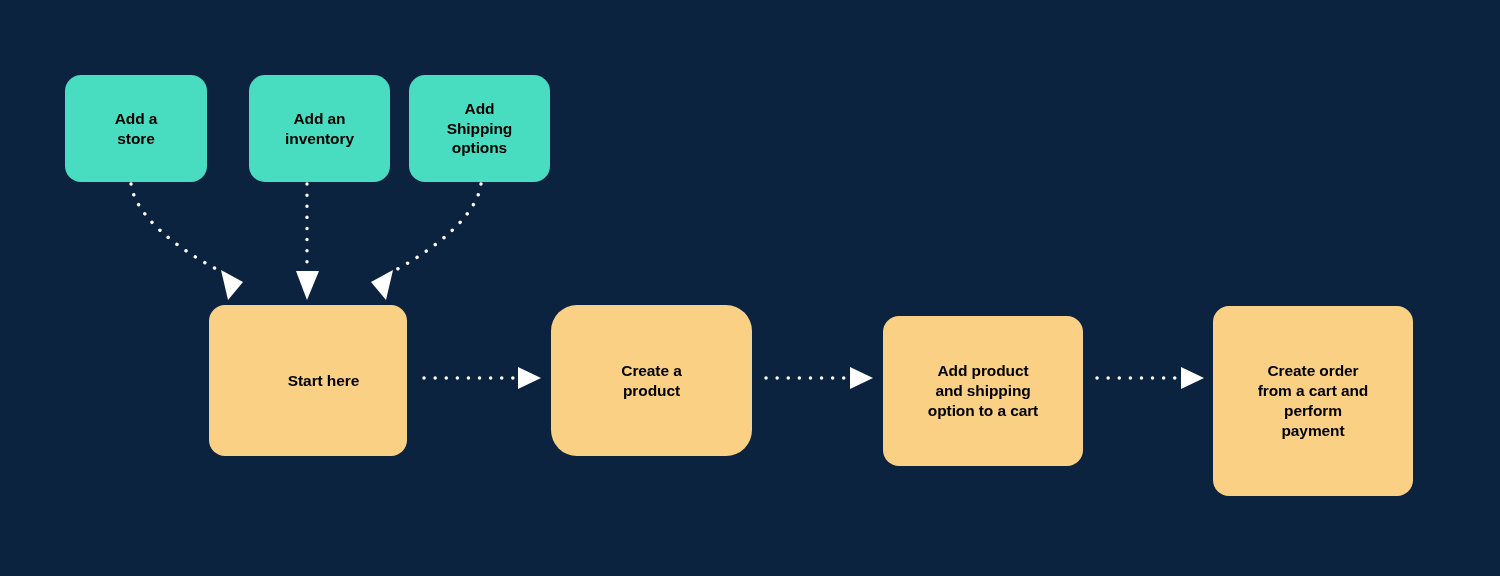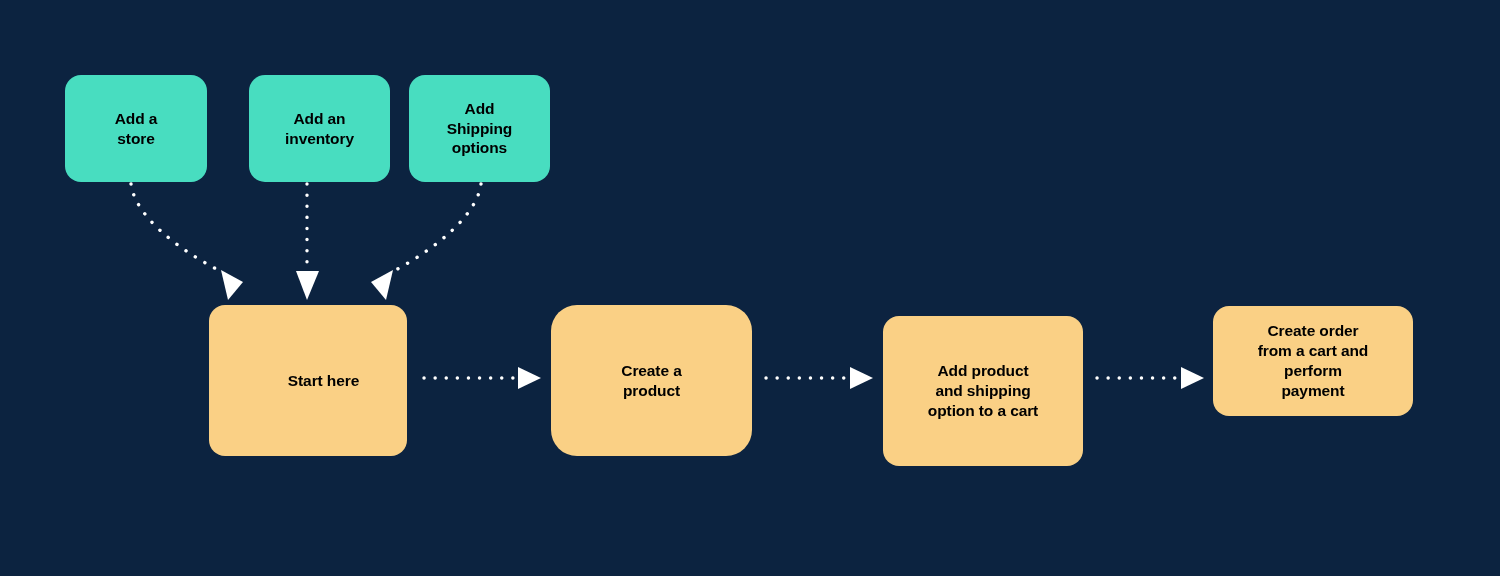--- a/index.html
+++ b/index.html
@@ -56,21 +56,21 @@
     font-size: 15.5px;
   }
   
   #node-add-a-store      { left: 65px;   top: 75px;  width: 142px; height: 107px; }
   #node-add-an-inventory { left: 238px;  top: 75px;  width: 141px; height: 107px; margin-left: 11px; }
   #node-add-shipping     { left: 409px;  top: 75px;  width: 141px; height: 107px; }
   
   #node-start-here       { left: 209px;  top: 305px; width: 198px; height: 151px; padding-left: 41px; }
   #node-create-product   { left: 551px;  top: 305px; width: 201px; height: 151px; border-radius: 26px; }
   #node-add-to-cart      { left: 883px;  top: 316px; width: 200px; height: 150px; }
-  #node-create-order     { left: 1213px; top: 306px; width: 200px; height: 110px; }
+  #node-create-order     { left: 1213px; top: 306px; width: 200px; height: 190px; }
 </style>
 </head>
 <body>
 
 <div id="canvas">
 
   <svg class="edges" viewBox="0 0 1500 576" width="1500" height="576" xmlns="http://www.w3.org/2000/svg">
 
     <g>
       <path d="M 131 184 C 135 215, 175 248, 222 272" fill="none" stroke="#ffffff" stroke-width="3.4" stroke-linecap="round" stroke-dasharray="0.1 11"></path>

